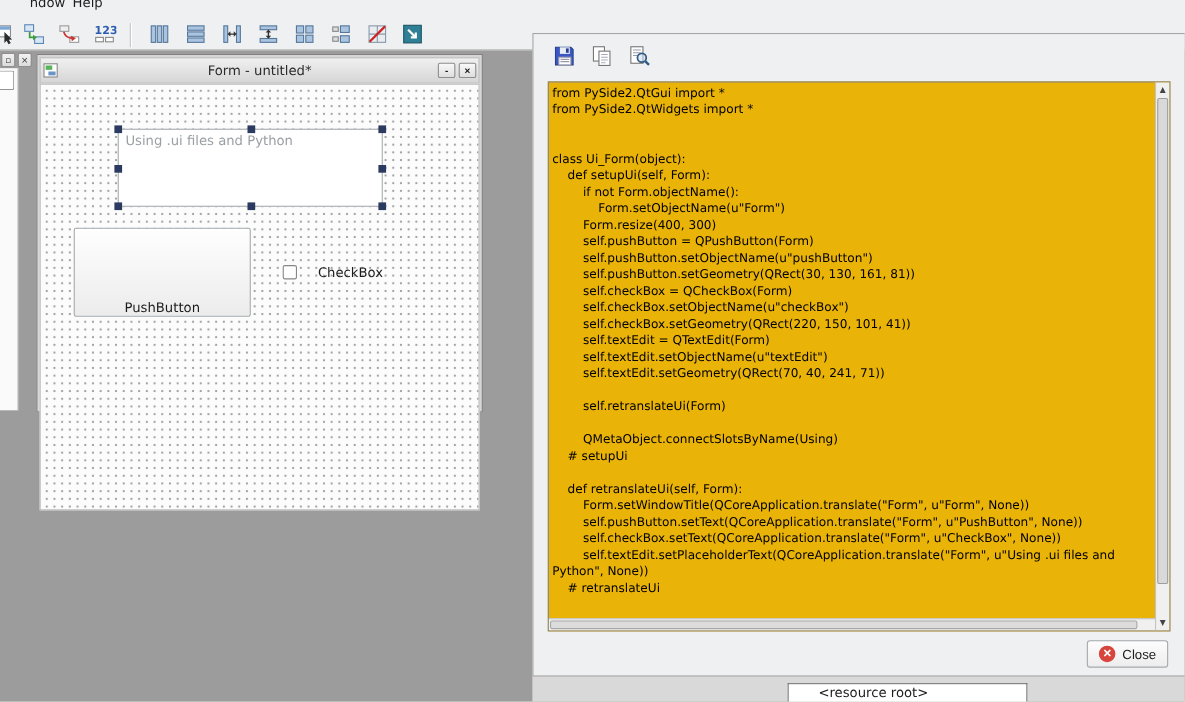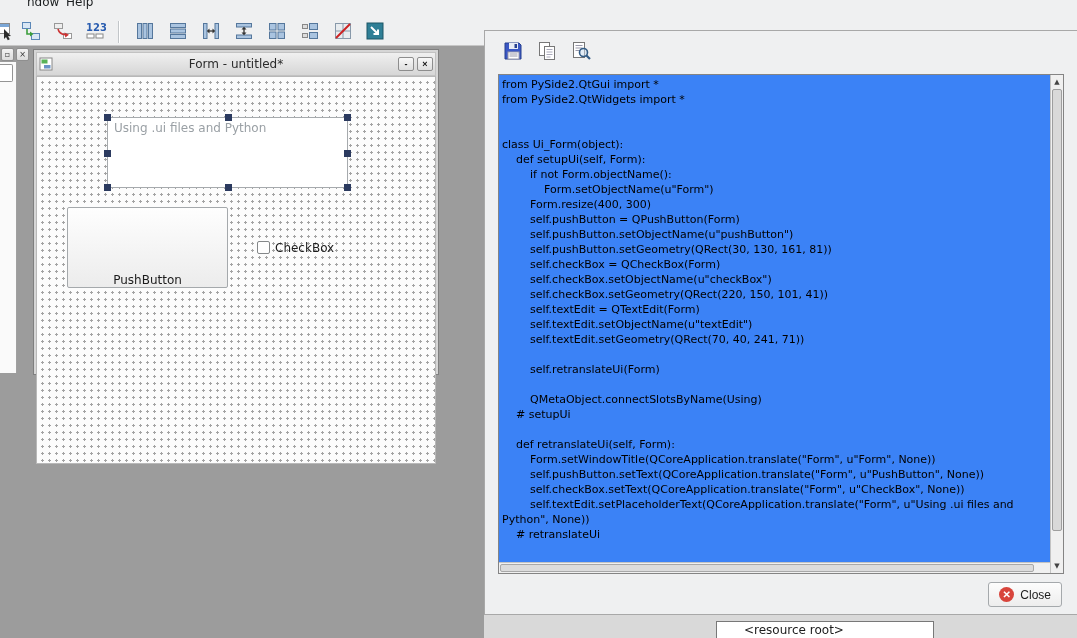--- a/index.html
+++ b/index.html
@@ -50,30 +50,30 @@
   .te-placeholder{display:block;padding:3px 6px;font-size:12px;color:#9aa0a5}
   .handle{position:absolute;width:7px;height:7px;background:#2b3a5f;z-index:2}
   .h-tl{left:-4px;top:-4px}.h-tm{left:calc(50% - 3px);top:-4px}.h-tr{right:-4px;top:-4px}
   .h-ml{left:-4px;top:calc(50% - 3px)}.h-mr{right:-4px;top:calc(50% - 3px)}
   .h-bl{left:-4px;bottom:-4px}.h-bm{left:calc(50% - 3px);bottom:-4px}.h-br{right:-4px;bottom:-4px}
 
   .qt-pushbutton{position:absolute;left:30px;top:130px;width:161px;height:81px;display:flex;cursor:pointer;
                  align-items:flex-end;justify-content:center;background:linear-gradient(#fefefe,#ececec);
                  border:1px solid #a5a9ac;border-radius:2px;font-size:12px;color:#1c1c1c}
   .qt-checkbox{position:absolute;left:220px;top:150px;width:101px;height:41px;display:flex;cursor:pointer;
-               align-items:center;gap:5px;font-size:12px;color:#1c1c1c}
+               align-items:center;gap:19px;font-size:12px;color:#1c1c1c}
   .cb-box{width:13px;height:13px;background:#fefefe;border:1px solid #848789;border-radius:2px}
 
   
   .code-dialog{position:absolute;left:484px;top:30px;width:594px;height:585px;background:#eff0f1;
                border:1px solid #a8a8a8;z-index:5}
   .dlg-toolbar{position:absolute;left:14px;top:6px;display:flex;gap:6px}
   .dbtn{width:28px;height:28px;border:none;background:transparent;display:flex;align-items:center;
         justify-content:center;cursor:pointer}
-  .code-area{position:absolute;left:13px;top:43px;width:566px;height:500px;background:#3b82f6;border:1px solid #848484}
+  .code-area{position:absolute;left:13px;top:43px;width:566px;height:500px;background:#eab308;border:1px solid #848484}
   .code-text{position:absolute;left:0;top:0;right:13px;bottom:11px;padding:2px 2px 0 3px;overflow:hidden;
              font-size:11px;line-height:15px;color:#000}
   .code-line{white-space:pre-wrap;min-height:15px}
   .vscroll{position:absolute;right:0;top:0;width:13px;height:100%;background:#f0f0f0;border-left:1px solid #c3c3c3}
   .sb-btn{position:absolute;left:0;width:100%;height:14px;font-size:7px;color:#444;text-align:center;
           line-height:14px;cursor:pointer}
   .sb-up{top:0}.sb-down{bottom:0}
   .sb-thumb{position:absolute;left:1px;right:1px;top:14px;height:calc(100% - 56px);background:#d9d9d9;
             border:1px solid #9e9e9e;border-radius:2px}
   .hscroll{position:absolute;left:0;right:13px;bottom:0;height:11px;background:#f0f0f0;border-top:1px solid #c3c3c3}

